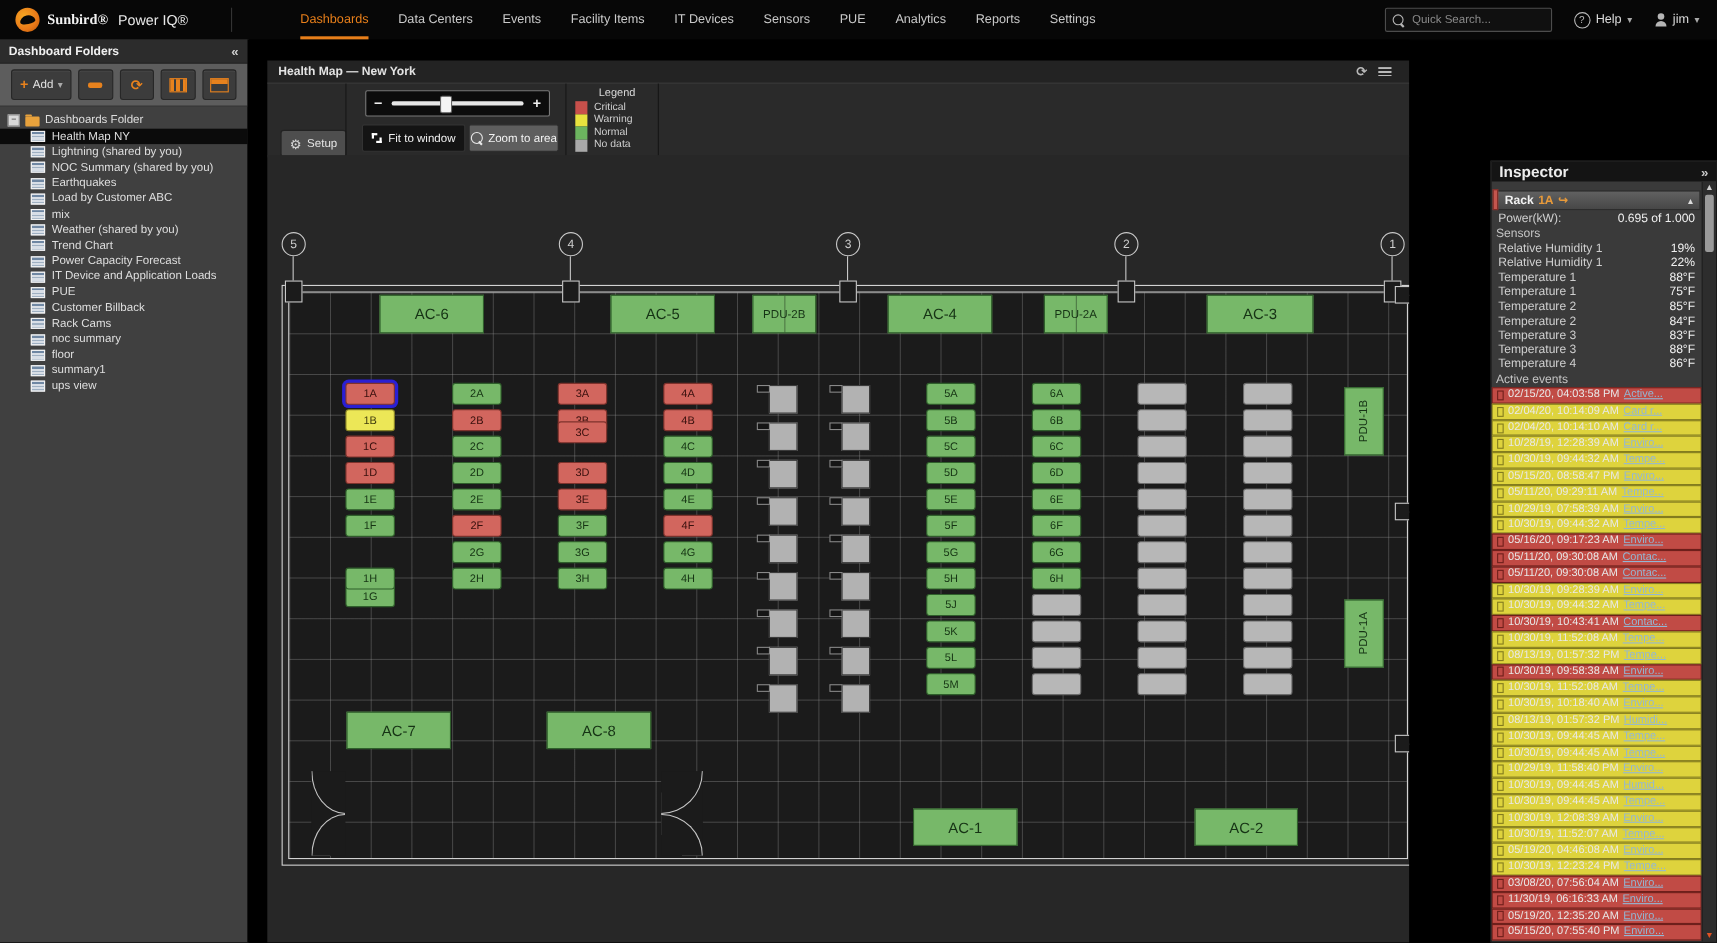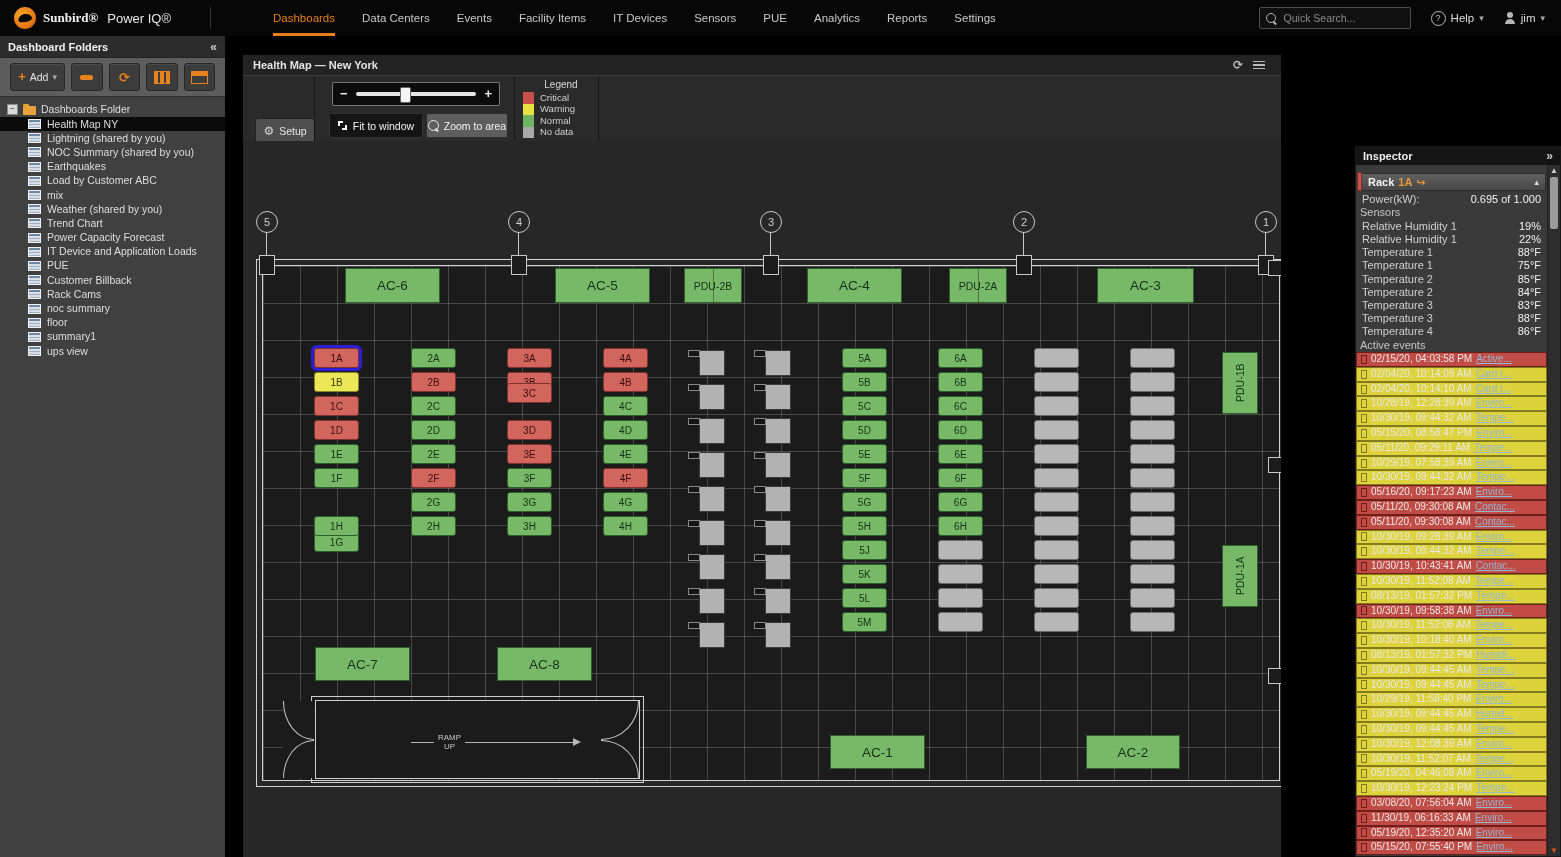--- a/index.html
+++ b/index.html
@@ -127,21 +127,21 @@
   .door{position:absolute;z-index:3;background:#1b1b1b;}
   .door .leaf{position:absolute;left:0;width:100%;height:50%;box-sizing:border-box;}
   .door.left .leaf.t{top:0;border-left:1px solid #c8c8c8;border-bottom:1px solid #c8c8c8;border-radius:0 0 0 100%;}
   .door.left .leaf.b{bottom:0;border-left:1px solid #c8c8c8;border-top:1px solid #c8c8c8;border-radius:100% 0 0 0;}
   .door.right .leaf.t{top:0;border-right:1px solid #c8c8c8;border-bottom:1px solid #c8c8c8;border-radius:0 0 100% 0;}
   .door.right .leaf.b{bottom:0;border-right:1px solid #c8c8c8;border-top:1px solid #c8c8c8;border-radius:0 100% 0 0;}
   
   #inspector{position:absolute;left:1355px;top:146px;width:206px;bottom:0;background:#3a3a3a;border:1px solid #181818;
              box-sizing:border-box;z-index:10;display:flex;flex-direction:column;}
   #inspector-header{height:18px;background:#141414;display:flex;align-items:center;justify-content:space-between;
-                    padding:0 7px;font-size:11px;font-weight:bold;color:#ededed;flex:0 0 auto;}
+                    padding:0 7px;font-size:14px;font-weight:bold;color:#ededed;flex:0 0 auto;}
   .collapse-right::after{content:"»";color:#c9c9c9;font-size:12px;}
   #inspector-body{position:relative;flex:1;overflow:hidden;}
   #inspector-scroll{position:absolute;left:0;top:0;right:13px;bottom:0;overflow:hidden;padding-top:6px;}
   .vscrollbar{position:absolute;right:0;top:0;bottom:0;width:13px;background:#2d2d2d;border-left:1px solid #202020;box-sizing:border-box;}
   .vscrollbar .up{position:absolute;top:1px;left:0;right:0;text-align:center;font-size:8px;color:#cfcfcf;cursor:pointer;}
   .vscrollbar .thumb{position:absolute;top:12px;left:2px;width:8px;height:52px;background:#9a9a9a;border-radius:2px;cursor:pointer;}
   .vscrollbar .down{position:absolute;bottom:1px;left:0;right:0;text-align:center;font-size:8px;color:#e05325;cursor:pointer;}
   .sect-hdr{position:relative;height:16px;margin:2px 1px;background:linear-gradient(#616161,#474747);border:1px solid #2c2c2c;
             display:flex;align-items:center;gap:4px;padding-left:10px;cursor:pointer;}
   .sect-hdr .red-tab{position:absolute;left:-1px;top:-2px;width:5px;height:19px;background:#c4554e;border:1px solid #7d2b26;box-sizing:border-box;}
@@ -666,27 +666,20 @@
 
           <div class="cabinet" style="left: 522px; top: 379px;"></div>
 
           <div class="cabinet" style="left: 522px; top: 413px;"></div>
 
           <div class="cabinet" style="left: 522px; top: 447px;"></div>
 
           <div class="cabinet" style="left: 522px; top: 481px;"></div>
         </div>
 
-      <div id="corridor">
-        <div class="ramp-arrow"></div>
-        <div class="ramp-label">
-          <div>RAMP</div>
-          <div>UP</div>
-        </div>
-      </div>
       <div class="door left" style="left:40px;top:560px;width:31px;height:77px">
         <div class="leaf t"></div>
         <div class="leaf b"></div>
       </div>
       <div class="door right" style="left:358px;top:560px;width:38px;height:77px">
         <div class="leaf t"></div>
         <div class="leaf b"></div>
       </div>
     </div>
   </div>

